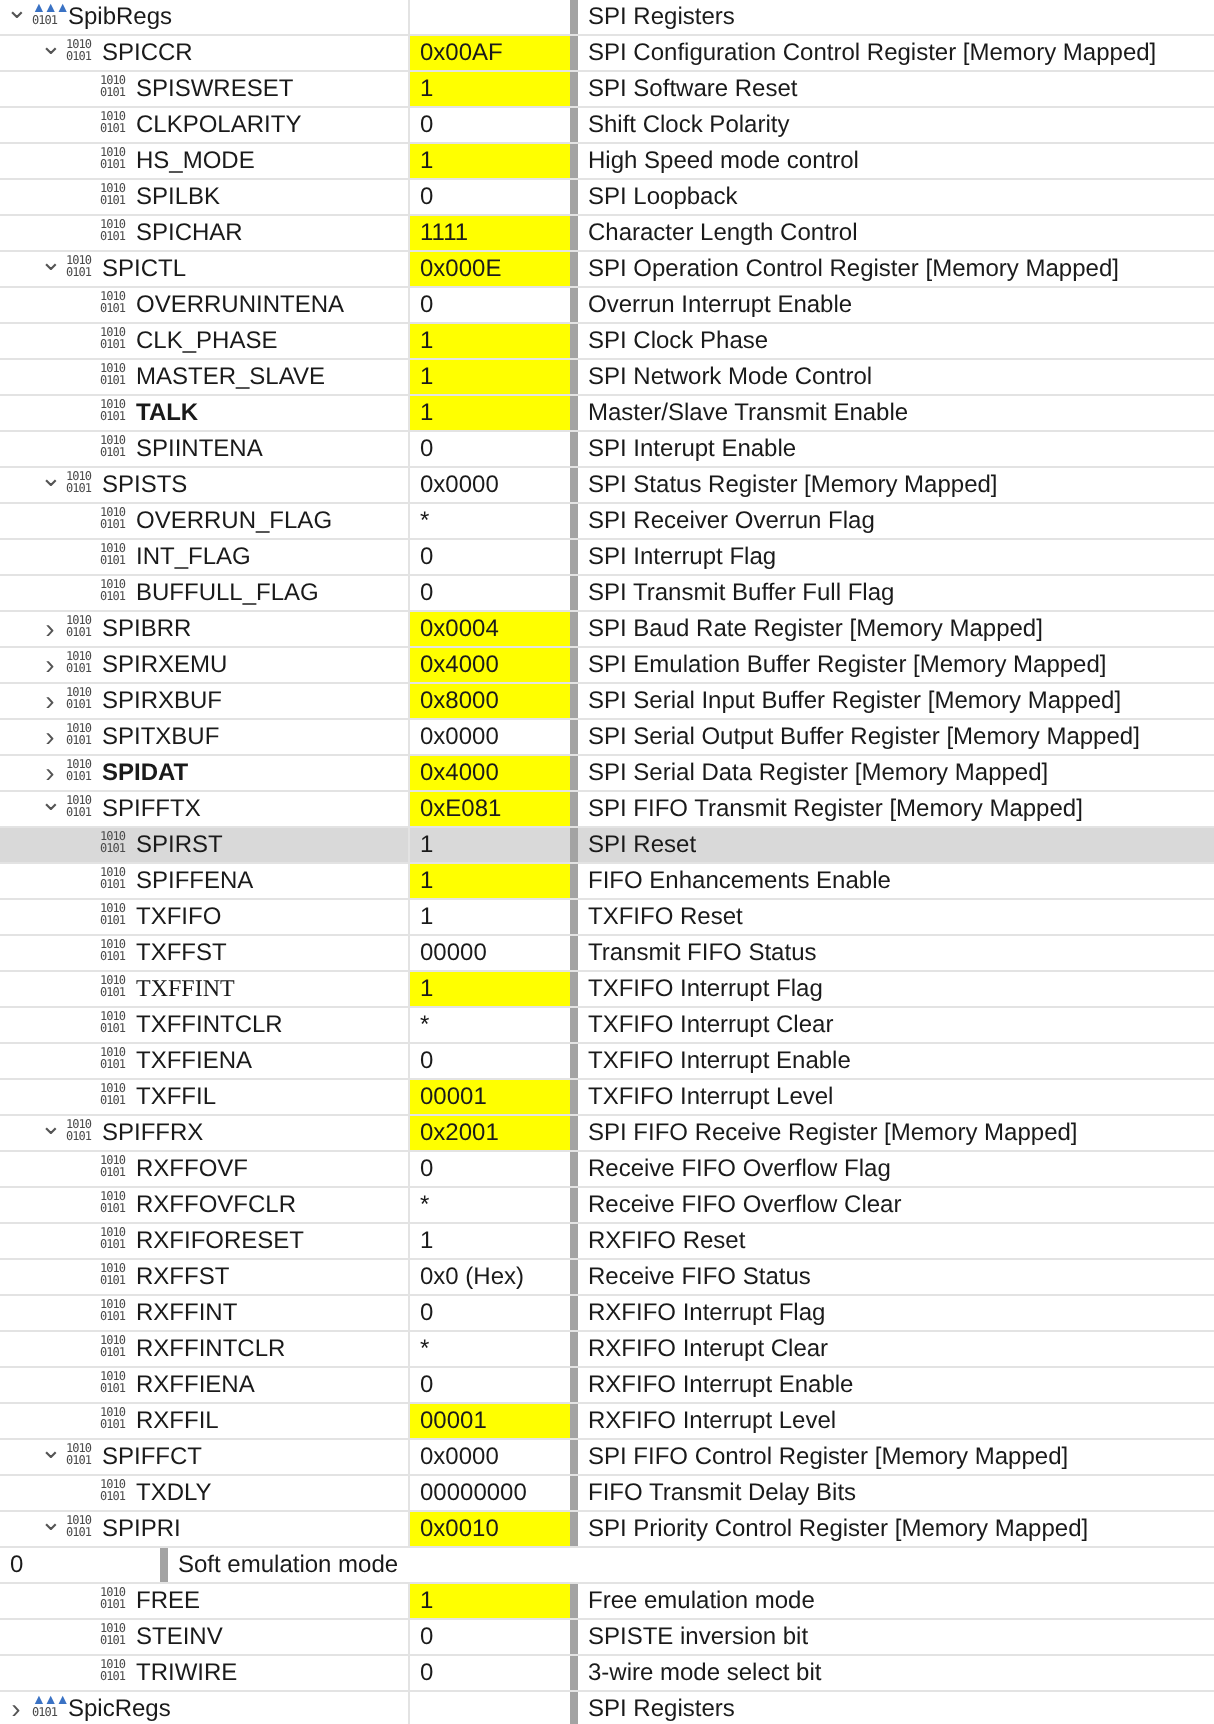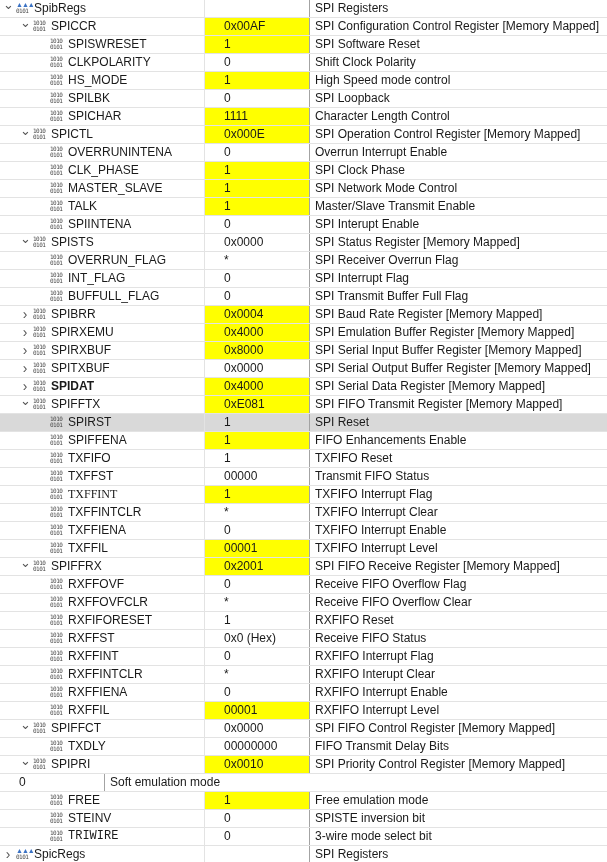--- a/index.html
+++ b/index.html
@@ -1,21 +1,21 @@
 <!DOCTYPE html>
 <html><head>
   <meta charset="utf-8">
   <style>
     html, body { margin: 0; padding: 0; background: #ffffff; }
     body { width: 607px; height: 862px; overflow: hidden; font-family: "Liberation Sans", "DejaVu Sans", sans-serif; font-size: 12px; color: #1a1a1a; }
     .tree { width: 607px; }
     .row { position: relative; height: 18px; border-bottom: 1px solid #e3e3e3; box-sizing: border-box; display: flex; }
     .row.selected { background: #d9d9d9; }
     .c1 { width: 205px; position: relative; border-right: 1px solid #e3e3e3; box-sizing: border-box; height: 17px; white-space: nowrap; overflow: hidden; }
-    .c2 { width: 105px; border-right: 1px solid #a3a3a3; box-sizing: border-box; height: 17px; line-height: 17px; padding-left: 19px; white-space: nowrap; overflow: hidden; }
+    .c2 { width: 84px; border-right: 4px solid #a3a3a3; box-sizing: border-box; height: 17px; line-height: 17px; padding-left: 5px; white-space: nowrap; overflow: hidden; }
     .c2.hl { background: #ffff00; }
     .c3 { flex: 1; height: 17px; line-height: 17px; padding-left: 5px; white-space: nowrap; overflow: hidden; }
     .twisty { position: absolute; top: 0; width: 10px; height: 17px; line-height: 17px; color: #555; font-size: 10px; text-align: center; }
     .ico { position: absolute; top: 2px; width: 15px; height: 13px; }
     .ico .bits { font-family: "DejaVu Sans Mono", monospace; font-size: 6px; line-height: 6px; color: #4a4a4a; letter-spacing: -0.5px; display: block; }
     .ico .people { display: block; font-size: 7px; line-height: 6px; color: #3a72c4; letter-spacing: -1px; }
     .ico .people-bits { font-family: "DejaVu Sans Mono", monospace; font-size: 6px; line-height: 6px; color: #4a4a4a; letter-spacing: -0.5px; display: block; }
     .label { position: absolute; top: 0; line-height: 17px; }
   </style>
 </head>
@@ -145,21 +145,21 @@
       </div>
       <div class="c2 hl">1</div>
       <div class="c3">SPI Network Mode Control</div>
     </div>
     <div class="row">
       <div class="c1">
         <span class="ico" style="left: 50px;">
           <span class="bits">1010</span>
           <span class="bits">0101</span>
         </span>
-        <span class="label" style="left: 68px;">TALK</span>
+        <span class="label" style="left: 68px; font-weight: bold;">TALK</span>
       </div>
       <div class="c2 hl">1</div>
       <div class="c3">Master/Slave Transmit Enable</div>
     </div>
     <div class="row">
       <div class="c1">
         <span class="ico" style="left: 50px;">
           <span class="bits">1010</span>
           <span class="bits">0101</span>
         </span>
@@ -533,21 +533,21 @@
       </div>
       <div class="c2">0</div>
       <div class="c3">SPISTE inversion bit</div>
     </div>
     <div class="row">
       <div class="c1">
         <span class="ico" style="left: 50px;">
           <span class="bits">1010</span>
           <span class="bits">0101</span>
         </span>
-        <span class="label" style="left: 68px; font-family: Liberation Mono, monospace;">TRIWIRE</span>
+        <span class="label" style="left: 68px;">TRIWIRE</span>
       </div>
       <div class="c2">0</div>
       <div class="c3">3-wire mode select bit</div>
     </div>
     <div class="row">
       <div class="c1">
         <span class="twisty" style="left: 3px; font-size: 14px;">›</span>
         <span class="ico" style="left: 16px;">
           <span class="people">▲▲▲</span>
           <span class="people-bits">0101</span>

